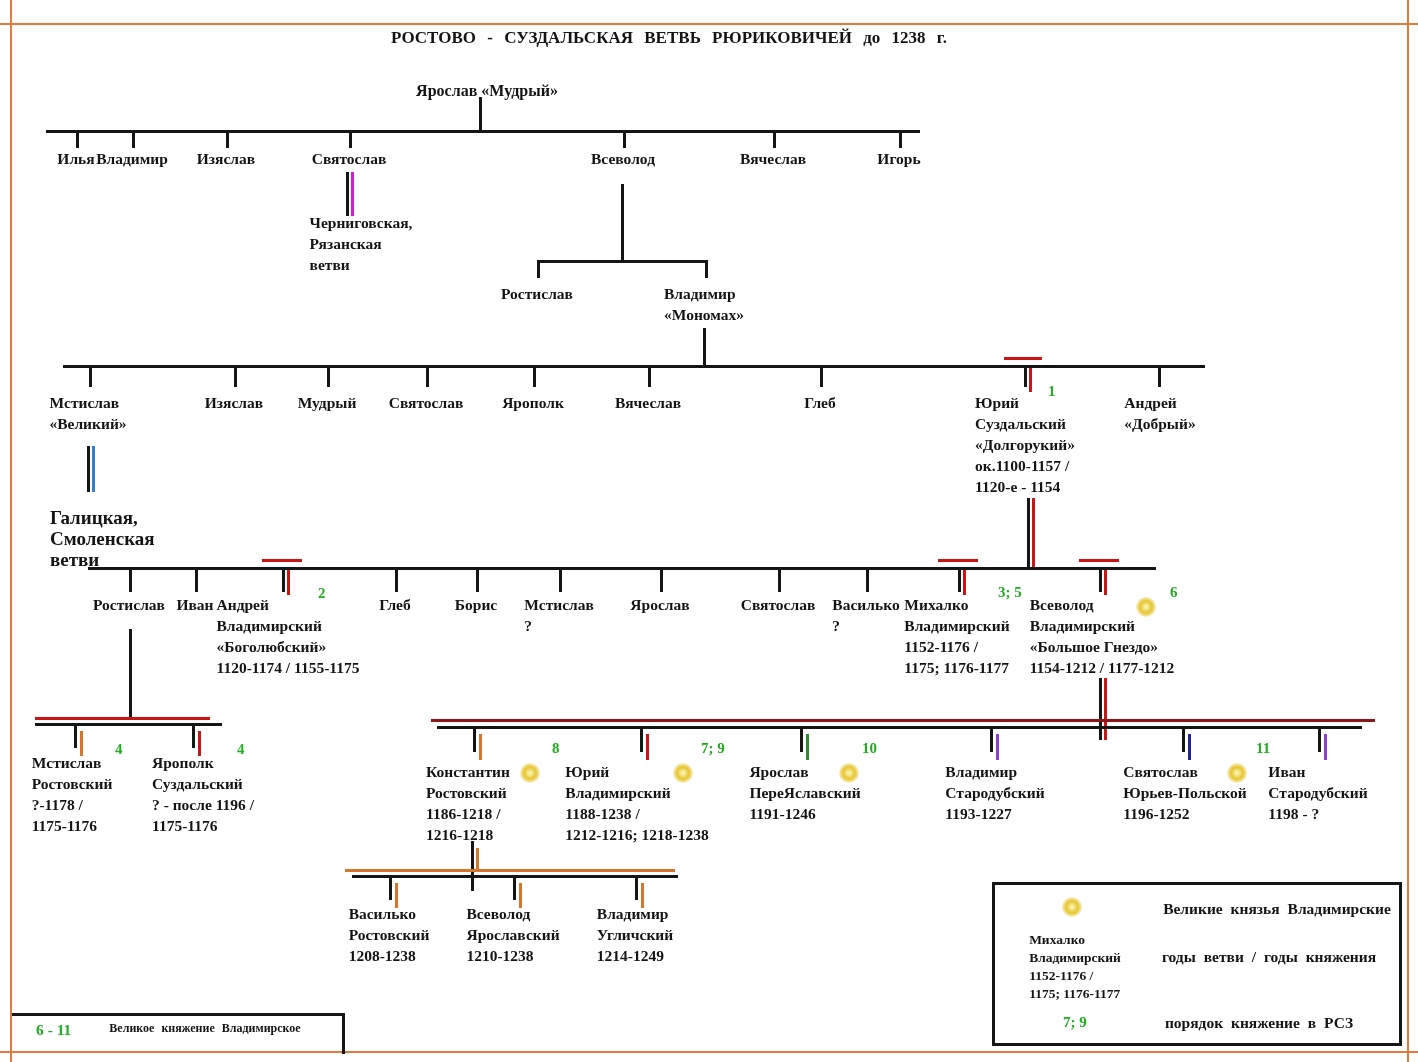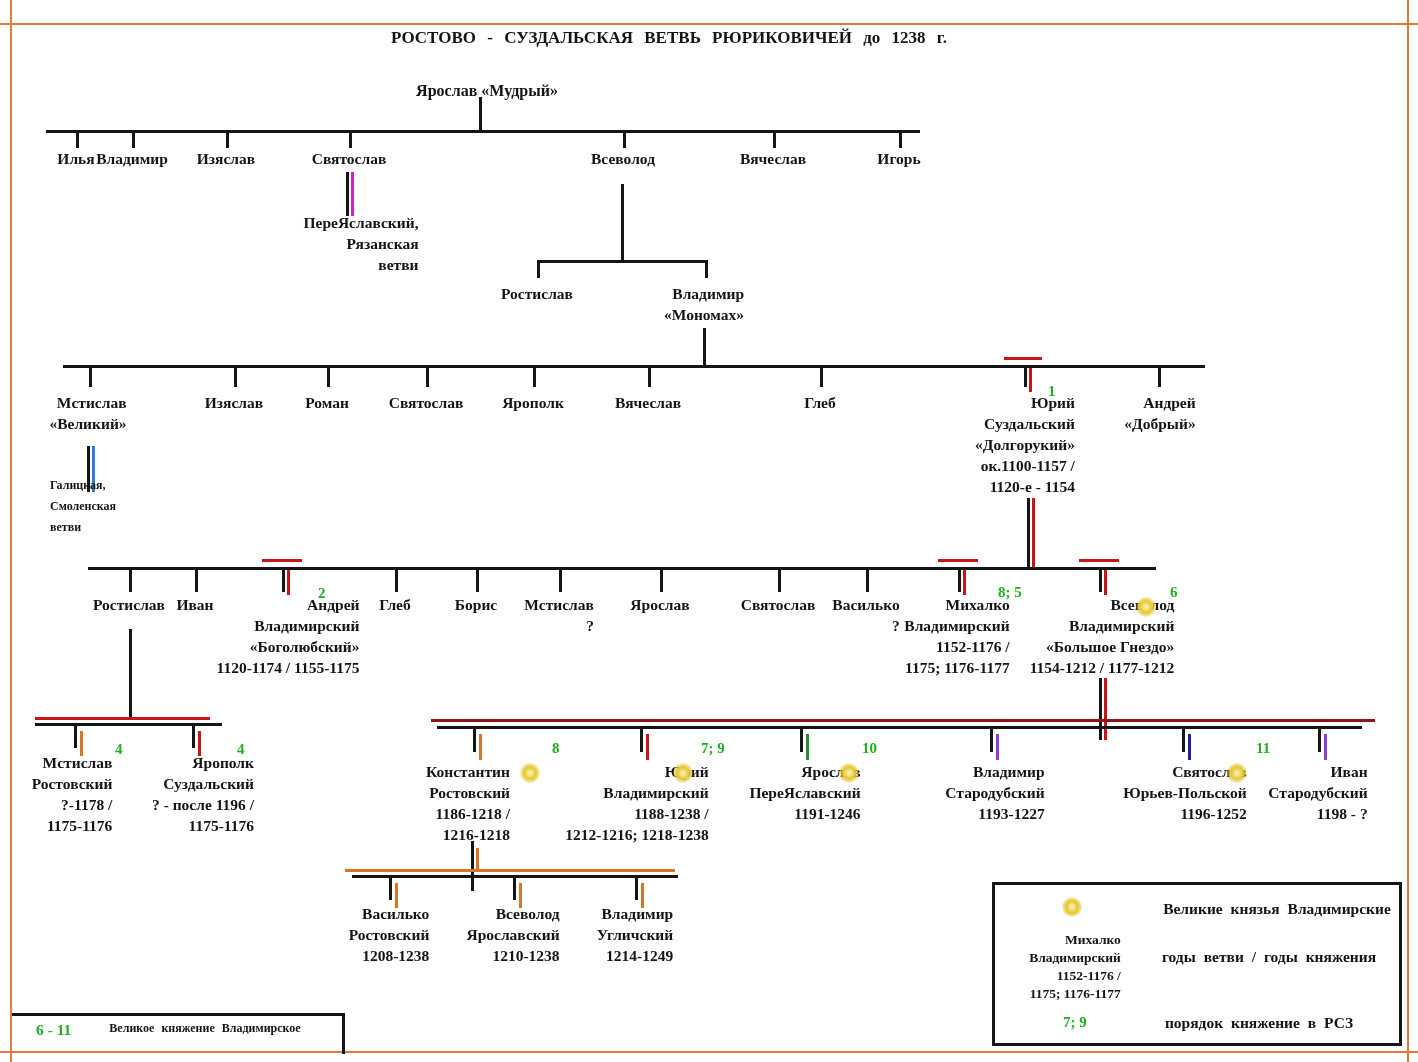--- a/index.html
+++ b/index.html
@@ -8,23 +8,23 @@
   .hl{position:absolute;height:3px;background:#151515;}
   .vl{position:absolute;width:3px;background:#151515;}
   .red{background:#cc1414;}
   .dred{background:#8f1616;}
   .org{background:#d4772c;}
   .grn{background:#2e8b2e;}
   .pur{background:#8c3fd0;}
   .nvy{background:#20219d;}
   .blu{background:#2e7fd2;}
   .mag{background:#cc22cc;}
-  .node{position:absolute;transform:translateX(-50%);text-align:right;white-space:pre-line;
+  .node{position:absolute;transform:translateX(-50%);text-align:left;white-space:pre-line;
         font-size:15.5px;line-height:21px;}
-  .node-left{position:absolute;text-align:left;white-space:pre-line;font-size:12px;line-height:21px;}
+  .node-left{position:absolute;text-align:left;white-space:pre-line;font-size:19px;line-height:21px;margin-top:32px;}
   .num{position:absolute;color:#1faf1f;font-size:15px;white-space:nowrap;}
   .sun{position:absolute;width:20px;height:20px;border-radius:50%;
        background:radial-gradient(circle,#f9f0a8 8%,#e7c52f 42%,rgba(231,197,47,.28) 70%,rgba(231,197,47,0) 100%);}
   .title{position:absolute;transform:translateX(-50%);font-size:17px;word-spacing:7px;white-space:nowrap;}
   .obox{position:absolute;}
   .small{font-size:13.5px;line-height:18px;}
   .lg-text{position:absolute;transform:translateX(-50%);white-space:nowrap;font-size:15.5px;word-spacing:4px;}
 </style>
 </head>
 <body>
@@ -52,21 +52,21 @@
   <div class="node" style="left:76px;top:148px">Илья</div>
   <div class="node" style="left:132px;top:148px">Владимир</div>
   <div class="node" style="left:226px;top:148px">Изяслав</div>
   <div class="node" style="left:349px;top:148px">Святослав</div>
   <div class="node" style="left:623px;top:148px">Всеволод</div>
   <div class="node" style="left:773px;top:148px">Вячеслав</div>
   <div class="node" style="left:899px;top:148px">Игорь</div>
 
   <i class="vl" style="left:346px;top:172px;height:44px"></i>
   <i class="vl mag" style="left:351px;top:172px;height:44px"></i>
-  <div class="node" style="left:361px;top:212px">ПереЯславский,
+  <div class="node" style="left:361px;top:212px">Черниговская,
 Рязанская
 ветви</div>
 
   <i class="vl" style="left:621px;top:184px;height:76px"></i>
   <i class="hl" style="left:537px;top:260px;width:170px"></i>
   <i class="vl" style="left:537px;top:260px;height:18px"></i>
   <i class="vl" style="left:705px;top:260px;height:18px"></i>
   <div class="node" style="left:537px;top:283px">Ростислав</div>
   <div class="node" style="left:704px;top:283px">Владимир
 «Мономах»</div>
@@ -82,21 +82,21 @@
   <i class="vl" style="left:820px;top:365px;height:22px"></i>
   <i class="vl" style="left:1024px;top:365px;height:22px"></i>
   <i class="vl" style="left:1158px;top:365px;height:22px"></i>
 
   <i class="hl red" style="left:1004px;top:357px;width:38px"></i>
   <i class="vl red" style="left:1029px;top:368px;height:24px"></i>
 
   <div class="node" style="left:88px;top:392px">Мстислав
 «Великий»</div>
   <div class="node" style="left:234px;top:392px">Изяслав</div>
-  <div class="node" style="left:327px;top:392px">Роман</div>
+  <div class="node" style="left:327px;top:392px">Мудрый</div>
   <div class="node" style="left:426px;top:392px">Святослав</div>
   <div class="node" style="left:533px;top:392px">Ярополк</div>
   <div class="node" style="left:648px;top:392px">Вячеслав</div>
   <div class="node" style="left:820px;top:392px">Глеб</div>
   <div class="node" style="left:1025px;top:392px">Юрий
 Суздальский
 «Долгорукий»
 ок.1100-1157 /
 1120-е - 1154</div>
   <div class="num" style="left:1048px;top:383px">1</div>
@@ -144,21 +144,21 @@
   <div class="node" style="left:559px;top:594px">Мстислав
 ?</div>
   <div class="node" style="left:660px;top:594px">Ярослав</div>
   <div class="node" style="left:778px;top:594px">Святослав</div>
   <div class="node" style="left:866px;top:594px">Василько
 ?</div>
   <div class="node" style="left:957px;top:594px">Михалко
 Владимирский
 1152-1176 /
 1175; 1176-1177</div>
-  <div class="num" style="left:998px;top:584px">8; 5</div>
+  <div class="num" style="left:998px;top:584px">3; 5</div>
   <div class="node" style="left:1102px;top:594px">Всеволод
 Владимирский
 «Большое Гнездо»
 1154-1212 / 1177-1212</div>
   <i class="sun" style="left:1136px;top:597px"></i>
   <div class="num" style="left:1170px;top:584px">6</div>
 
   <i class="vl" style="left:129px;top:629px;height:88px"></i>
   <i class="hl red" style="left:35px;top:717px;width:175px"></i>
   <i class="hl" style="left:35px;top:723px;width:187px"></i>

